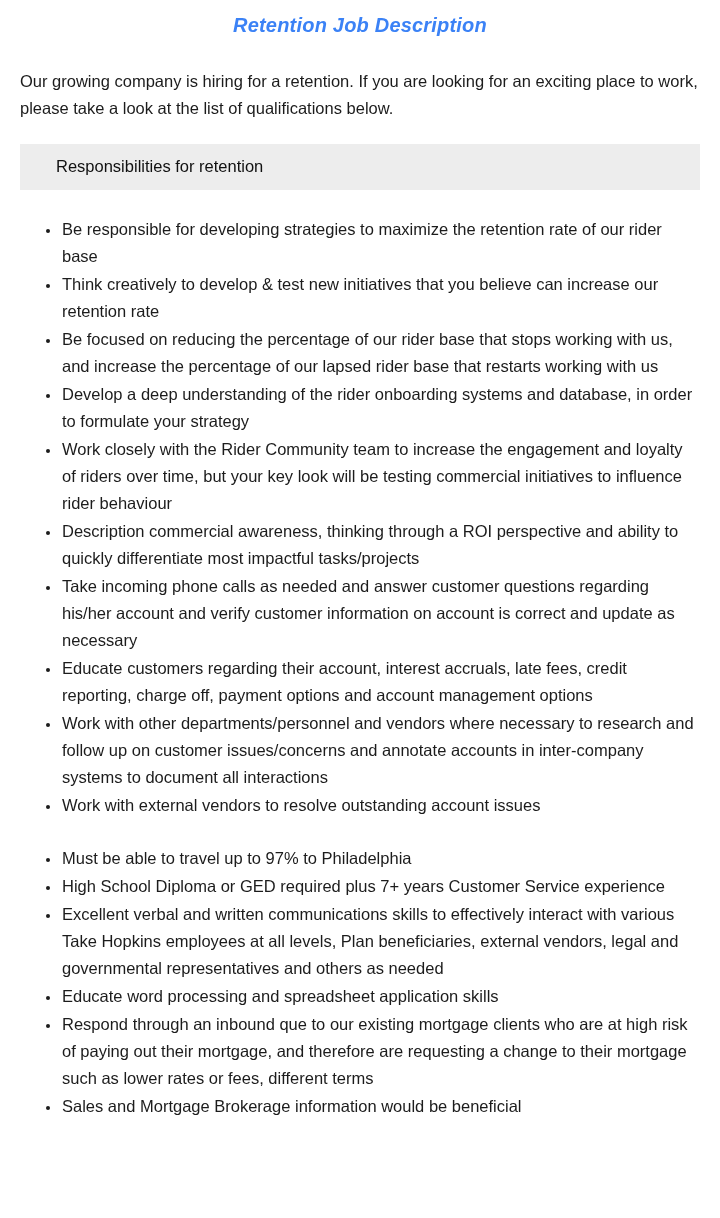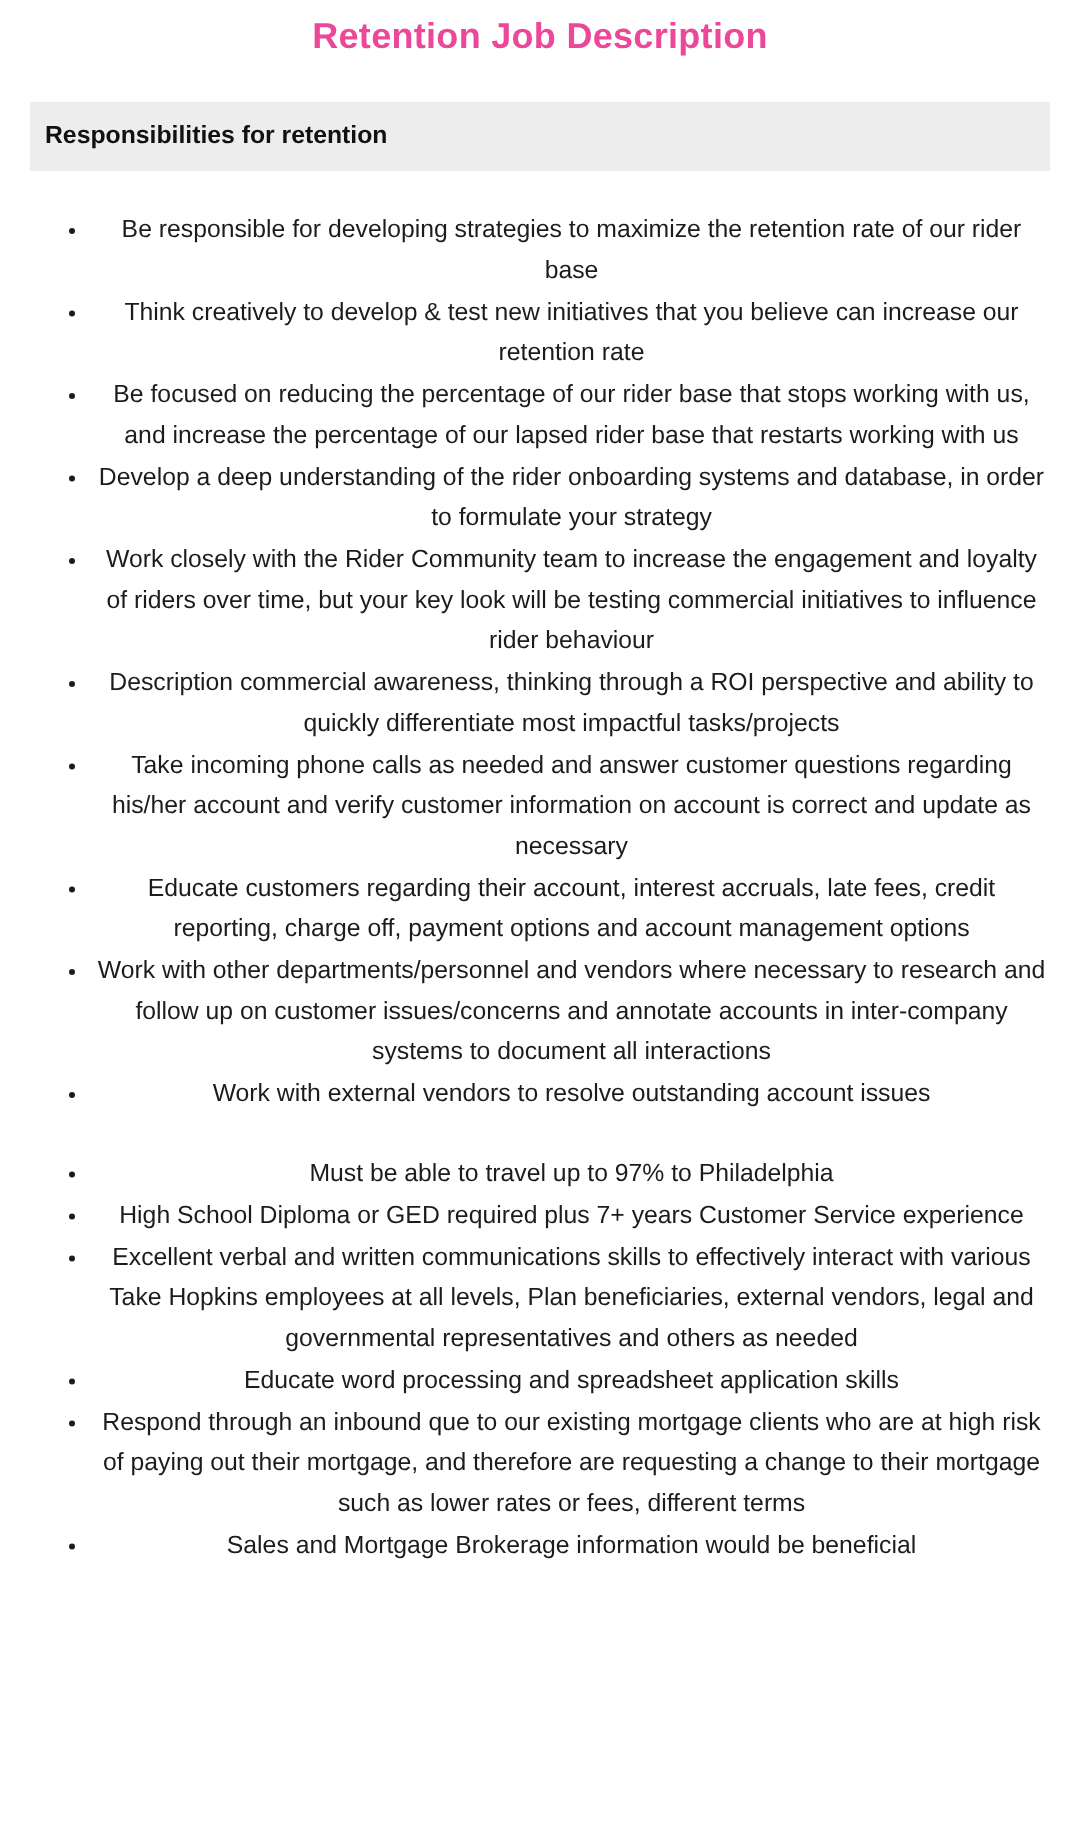--- a/index.html
+++ b/index.html
@@ -15,57 +15,58 @@
     color: #1c1c1c;
     font-size: 16.5px;
     line-height: 27px;
     -webkit-font-smoothing: antialiased;
   }
   .page {
     padding: 0 20px 30px 20px;
   }
   .title {
     text-align: center;
-    font-size: 24px;
+    font-size: 20px;
     line-height: 34px;
     font-weight: 700;
-    color: #ec4899;
+    color: #3b82f6;
     margin: 8px 0 26px 0;
     letter-spacing: 0.2px;
+    font-style: italic;
   }
   .intro {
     margin: 0 0 22px 0;
   }
   .section-header {
     background: #ededed;
-    font-weight: 700;
+    font-weight: 400;
     color: #111111;
-    padding: 9px 20px 10px 10px;
+    padding: 9px 20px 10px 36px;
     margin: 22px 0 0 0;
   }
   .bullet-list {
     margin: 26px 0 0 0;
     padding: 0 0 0 41px;
     list-style: disc outside;
   }
   .bullet-list li {
     margin: 0 0 1px 0;
     padding-left: 1px;
-    text-align: center;
   }
   .bullet-list li::marker {
     color: #1c1c1c;
     font-size: 13px;
   }
 </style>
 </head>
 <body>
 
 <div class="page">
   <h1 class="title">Retention Job Description</h1>
+  <p class="intro">Our growing company is hiring for a retention. If you are looking for an exciting place to work, please take a look at the list of qualifications below.</p>
   <div id="sections">
       <section class="job-section">
         <div class="section-header">Responsibilities for retention</div>
         <ul class="bullet-list">
           <li>Be responsible for developing strategies to maximize the retention rate of our rider base</li>
           <li>Think creatively to develop &amp; test new initiatives that you believe can increase our retention rate</li>
           <li>Be focused on reducing the percentage of our rider base that stops working with us, and increase the percentage of our lapsed rider base that restarts working with us</li>
           <li>Develop a deep understanding of the rider onboarding systems and database, in order to formulate your strategy</li>
           <li>Work closely with the Rider Community team to increase the engagement and loyalty of riders over time, but your key look will be testing commercial initiatives to influence rider behaviour</li>
           <li>Description commercial awareness, thinking through a ROI perspective and ability to quickly differentiate most impactful tasks/projects</li>

